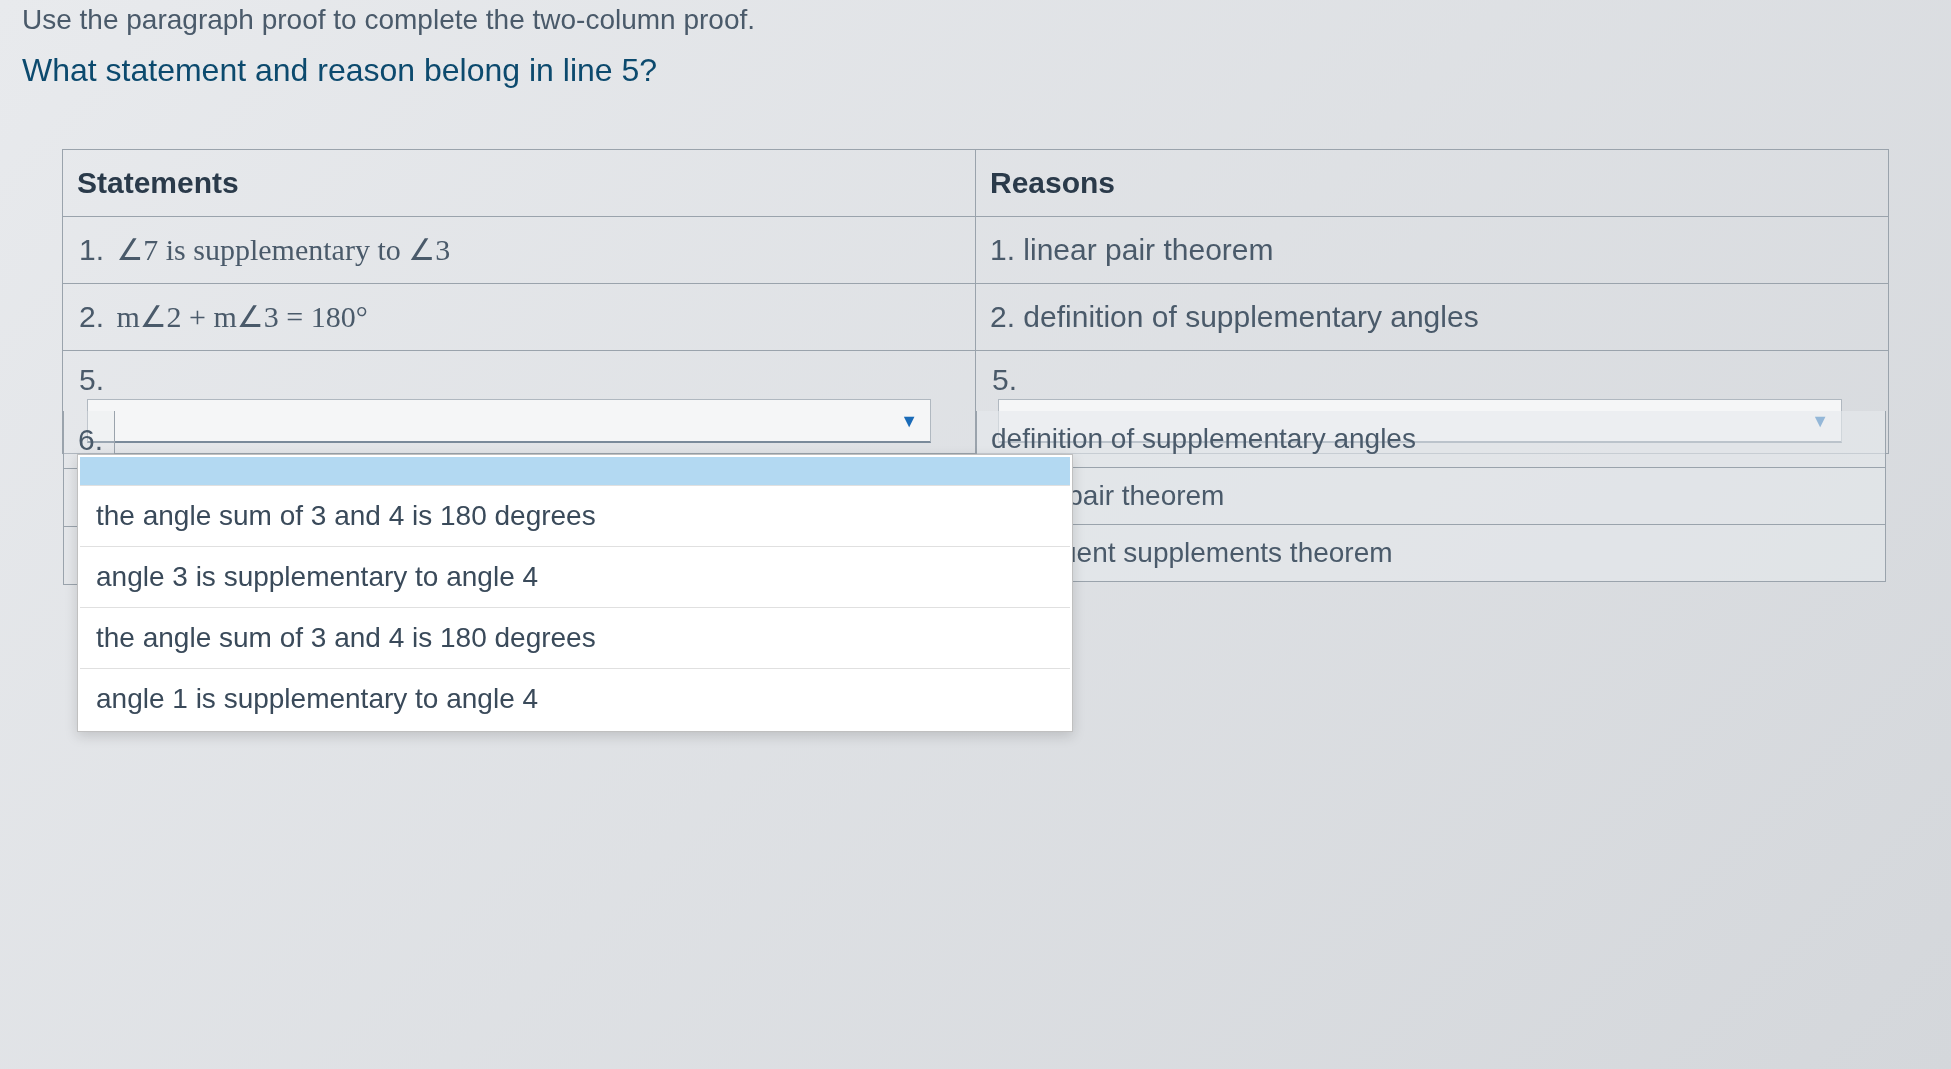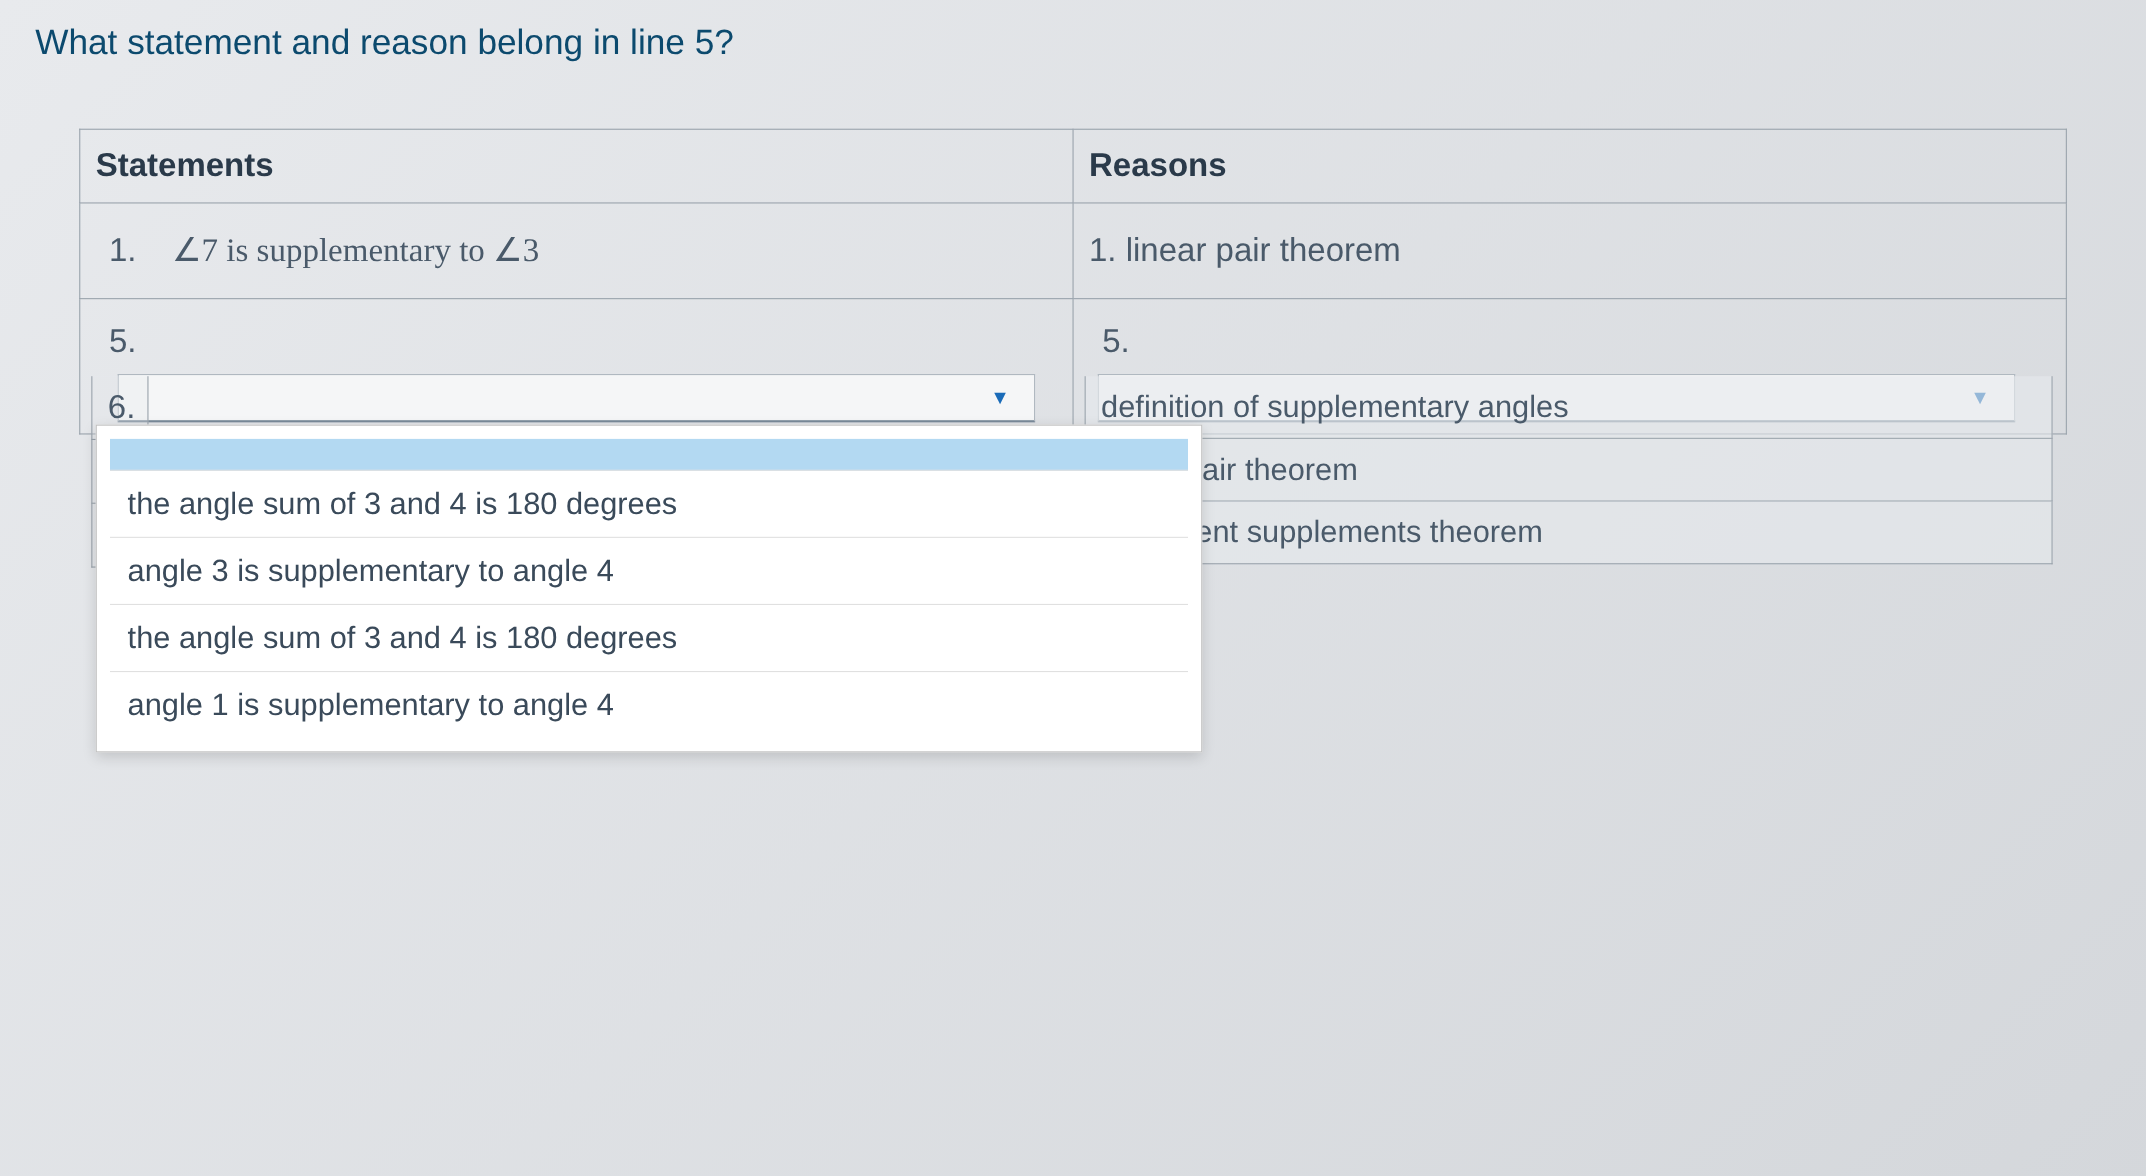--- a/index.html
+++ b/index.html
@@ -1,18 +1,18 @@
 <!DOCTYPE html>
 <html><head>
   <meta charset="utf-8">
   <style>
     * {
       box-sizing: border-box;
       margin: 0;
-      padding: 12px;
+      padding: 2px;
     }
     body {
       font-family: 'Segoe UI', Tahoma, Geneva, Verdana, sans-serif;
       background: linear-gradient(135deg, #e8eaed 0%, #d4d7db 100%);
       padding: 0;
       min-height: 100vh;
       color: #3a4a5a;
     }
     .page-container {
       padding: 0 20px 40px 20px;
@@ -156,40 +156,48 @@
       width: 52px;
     }
     .angle-symbol {
       font-family: 'Cambria Math', 'Times New Roman', serif;
     }
   </style>
 </head>
 <body>
 
 <div class="page-container">
+  <div class="instruction-top">Use the paragraph proof to complete the two-column proof.</div>
   <div class="question-text">What statement and reason belong in line 5?</div>
 
   <table class="proof-table">
     <colgroup>
       <col class="col-statements">
       <col class="col-reasons">
     </colgroup>
     <thead>
       <tr>
         <th>Statements</th>
         <th>Reasons</th>
       </tr>
     </thead>
     <tbody>
       <tr>
         <td>
           <span class="line-number">1.</span>
           <span class="angle-symbol">∠7 is supplementary to ∠3</span>
         </td>
         <td>1. linear pair theorem</td>
+      </tr>
+      <tr>
+        <td>
+          <span class="line-number">2.</span>
+          <span class="math">m∠2 + m∠3  =  180°</span>
+        </td>
+        <td>2. definition of supplementary angles</td>
       </tr>
       <tr class="narrow-row">
         <td class="dropdown-cell" style="position:relative;">
           <span class="line-number">5.</span>
           <span class="dropdown-container">
             <span class="dropdown-select">
               <span class="dropdown-caret">▼</span>
             </span>
             <span class="dropdown-menu">
               <div class="dropdown-option highlighted"></div>

